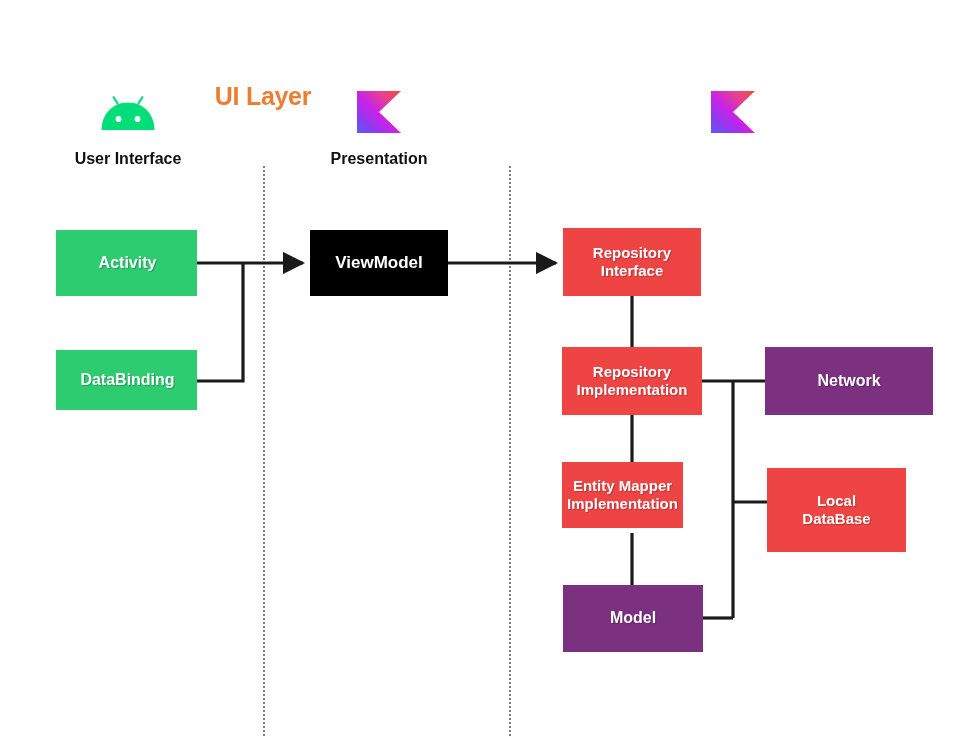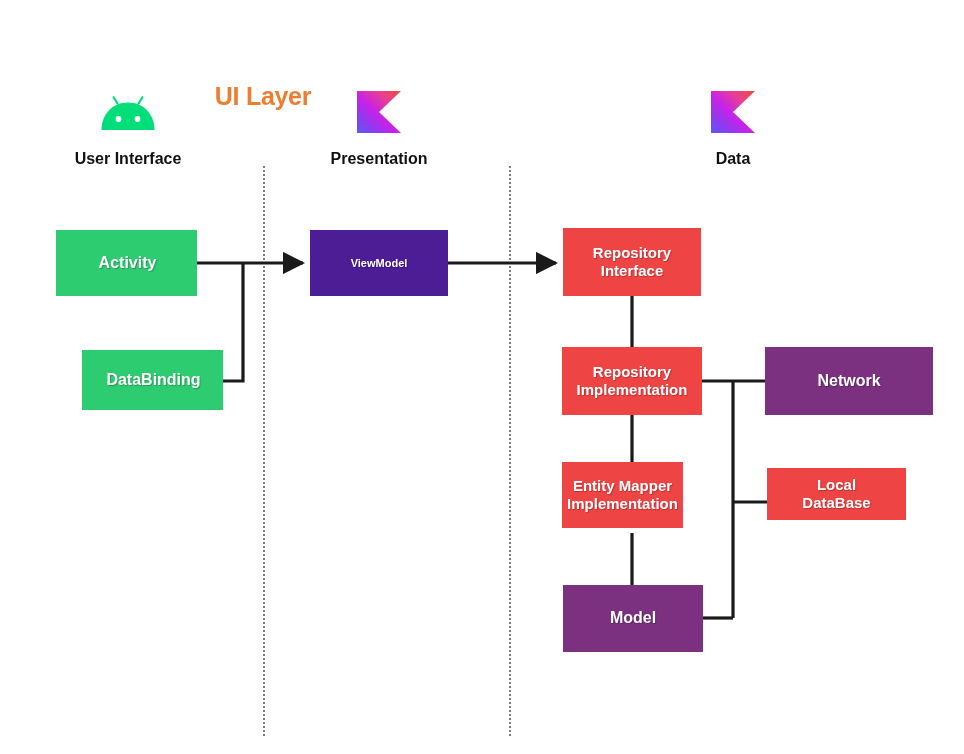--- a/index.html
+++ b/index.html
@@ -67,33 +67,33 @@
     justify-content: center;
     text-align: center;
     color: #ffffff;
     font-weight: bold;
     line-height: 1.18;
     box-sizing: border-box;
     text-shadow: 1px 1px 1px rgba(0,0,0,0.25);
     padding: 2px 6px;
   }
   .node-green  { background: #2ECC71; font-size: 16px; padding-left: 8px; }
-  .node-orange { background: #4c1d95; font-size: 11px; }
+  .node-orange { background: #000000; font-size: 17px; }
   .node-purple { background: #ef4444; font-size: 15px; }
   .node-purple-lg { background: #7B3080; font-size: 16px; }
 
   #node-activity     { left: 56px;  top: 230px; width: 141px; height: 66px; }
-  #node-databinding  { left: 56px;  top: 350px; width: 141px; height: 60px; margin-left: 26px; }
+  #node-databinding  { left: 56px;  top: 350px; width: 141px; height: 60px; }
   #node-viewmodel    { left: 310px; top: 230px; width: 138px; height: 66px; }
   #node-repo-iface   { left: 563px; top: 228px; width: 138px; height: 68px; }
   #node-repo-impl    { left: 562px; top: 347px; width: 140px; height: 68px; }
   #node-entity-mapper{ left: 562px; top: 462px; width: 121px; height: 66px; }
   #node-model        { left: 563px; top: 585px; width: 140px; height: 67px; }
   #node-network      { left: 765px; top: 347px; width: 168px; height: 68px; }
-  #node-local-db     { left: 767px; top: 468px; width: 139px; height: 52px; }
+  #node-local-db     { left: 767px; top: 468px; width: 139px; height: 84px; }
 
   #connectors {
     position: absolute;
     left: 0; top: 0;
     width: 964px; height: 754px;
     pointer-events: none;
   }
 </style>
 </head>
 <body>
@@ -140,21 +140,20 @@
           <stop offset="79%" stop-color="#8A3CF0"></stop>
           <stop offset="100%" stop-color="#5B5BF5"></stop>
         </linearGradient>
       </defs>
       <path d="M0 0 H44 L22 21 L44 42 H0 Z" fill="url(#kgrad2)"></path>
     </svg>
   </div>
 
   <div class="col-label" id="label-ui">User Interface</div>
   <div class="col-label" id="label-pres">Presentation</div>
-  <div class="col-label" id="label-data">Data</div>
 
   <div class="divider" id="divider-1"></div>
   <div class="divider" id="divider-2"></div>
 
   <svg id="connectors" viewBox="0 0 964 754" aria-hidden="true">
     <defs>
       <marker id="arrowhead" viewBox="0 0 10 10" refX="9" refY="5" markerWidth="7" markerHeight="7" orient="auto-start-reverse">
         <path d="M 0 0 L 10 5 L 0 10 z" fill="#1A1A1A"></path>
       </marker>
     </defs>

